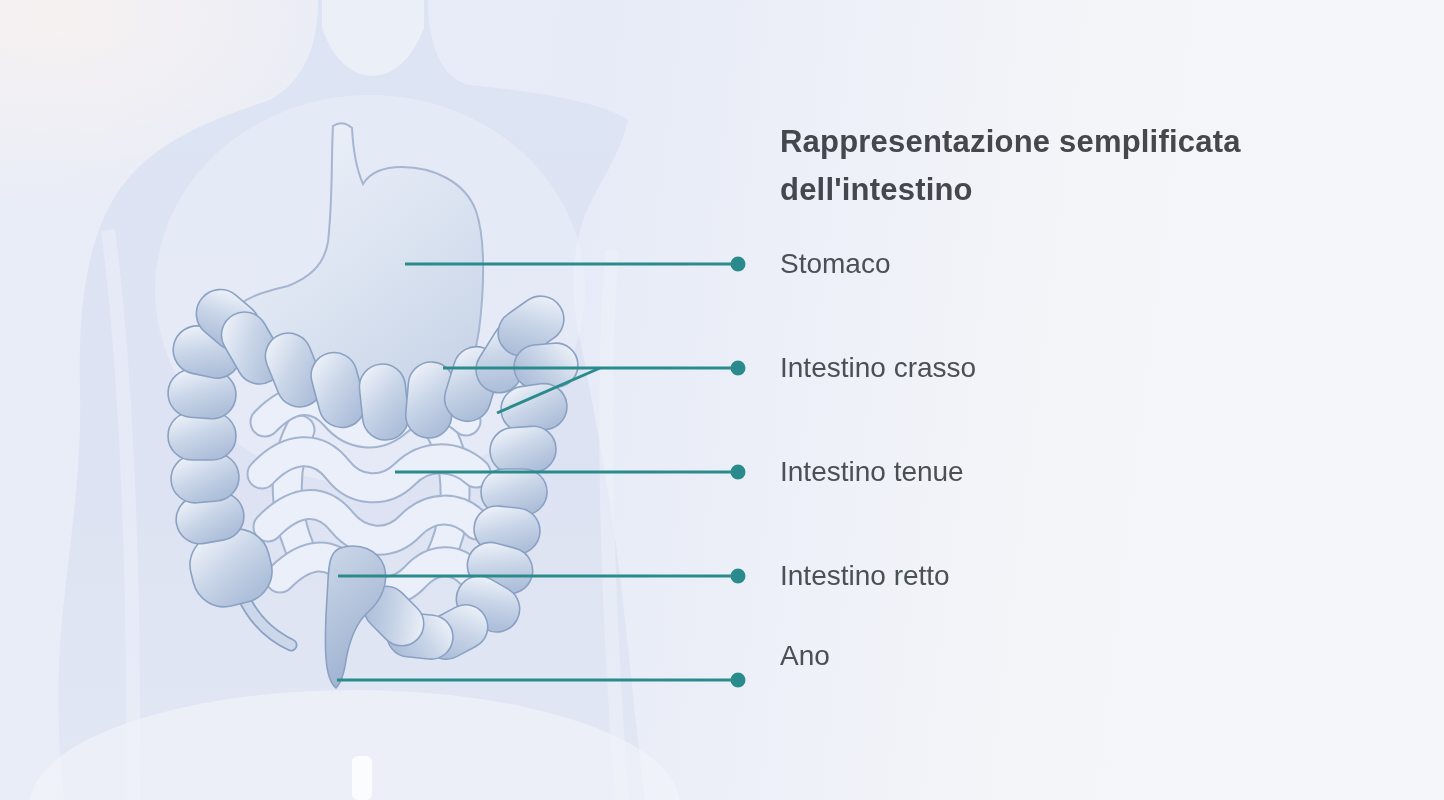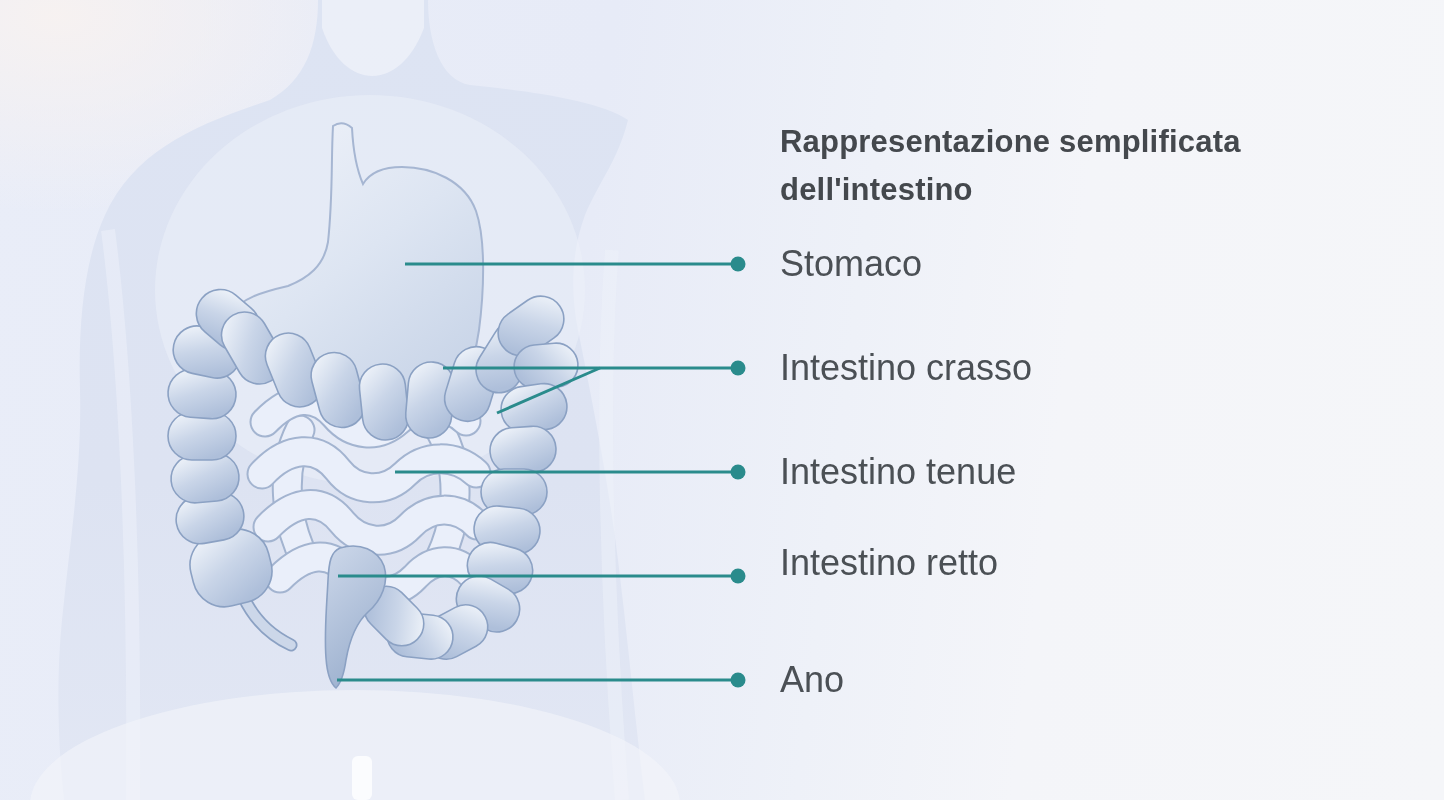--- a/index.html
+++ b/index.html
@@ -10,21 +10,21 @@
       linear-gradient(97deg,#e9edf8 0%,#e7ebf7 40%,#eef1f8 58%,#f4f5f9 72%,#f5f6f9 100%);
     font-family:"Liberation Sans", sans-serif;
   }
   .stage svg{position:absolute;left:0;top:0;}
   .figure-title{
     position:absolute;left:780px;top:118px;width:530px;
     font-size:31px;font-weight:700;line-height:48px;color:#44484d;letter-spacing:.2px;
   }
   .part-label{
     position:absolute;left:780px;height:34px;line-height:34px;
-    font-size:36px;font-weight:400;color:#4b5055;white-space:nowrap;
+    font-size:28px;font-weight:400;color:#4b5055;white-space:nowrap;
   }
   .seg{fill:url(#gCol);stroke:#8ba1c3;stroke-width:1.6;}
   .leader{stroke:#2a8b8c;stroke-width:3;fill:none;}
   .leader-dot{fill:#2a8b8c;}
   .gut-out{stroke:#a3b4d0;stroke-width:31;fill:none;stroke-linecap:round;}
   .gut-in{stroke:#eaeffa;stroke-width:27;fill:none;stroke-linecap:round;}
 </style>
 </head>
 <body>
 
@@ -168,15 +168,15 @@
         <line class="leader" x1="337" y1="680" x2="731" y2="680"></line>
         <circle class="leader-dot" cx="738" cy="680" r="7.5"></circle>
       </g>
     </g>
   </svg>
 
   <div class="figure-title">Rappresentazione semplificata dell'intestino</div>
   <div class="part-label" style="top:247px">Stomaco</div>
   <div class="part-label" style="top:351px">Intestino crasso</div>
   <div class="part-label" style="top:455px">Intestino tenue</div>
-  <div class="part-label" style="top:546px">Intestino retto</div>
-  <div class="part-label" style="top:663px">Ano</div>
+  <div class="part-label" style="top:559px">Intestino retto</div>
+  <div class="part-label" style="top:639px">Ano</div>
 </div>
 
 </body></html>

